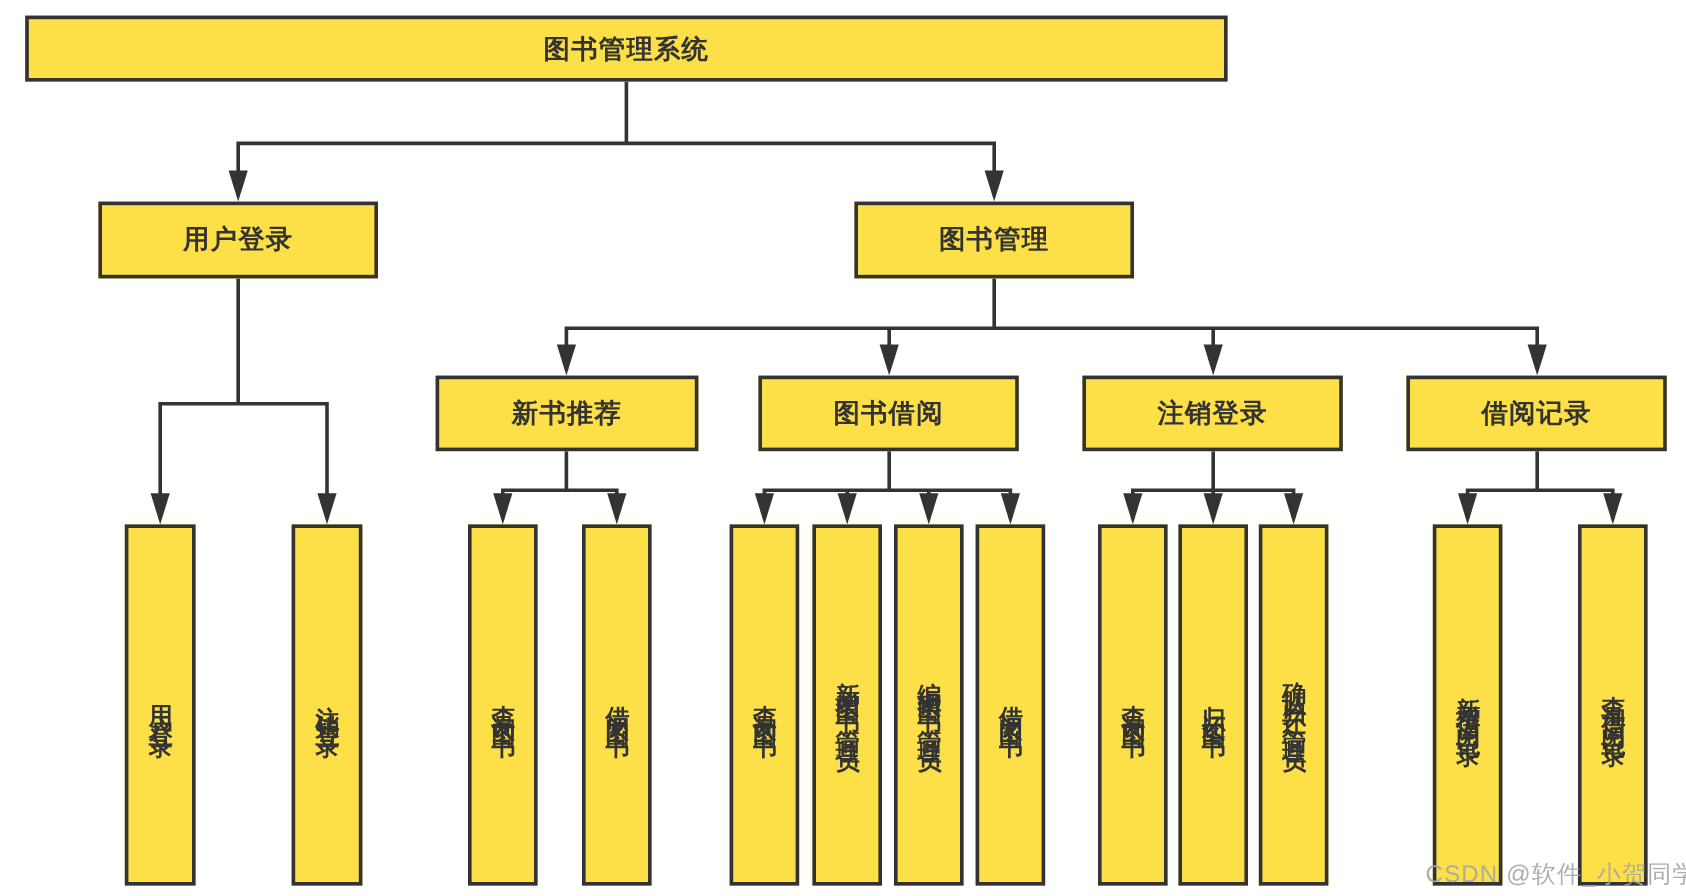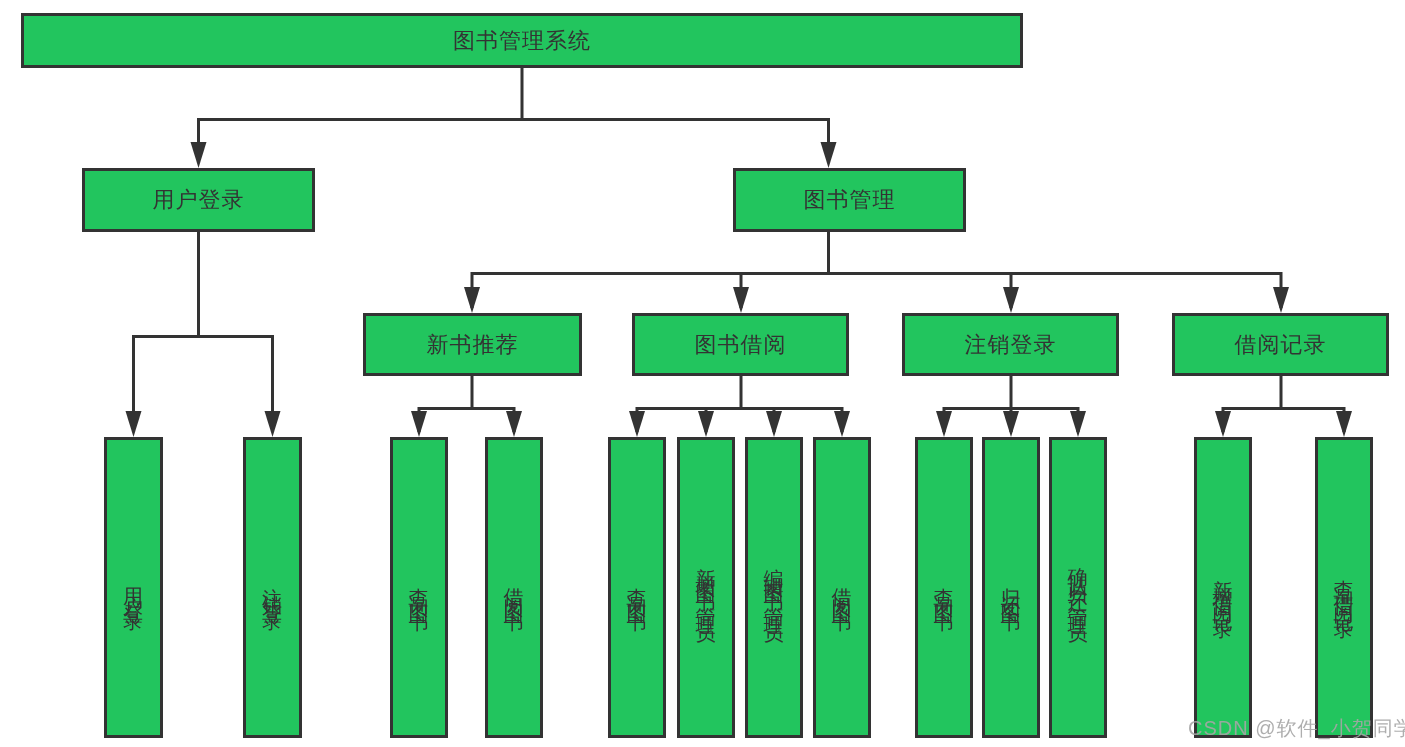--- a/index.html
+++ b/index.html
@@ -18,44 +18,45 @@
   .connectors {
     position: absolute;
     left: 0;
     top: 0;
     z-index: 1;
   }
   .node {
     position: absolute;
     box-sizing: border-box;
     border: 3px solid #333333;
-    background: #22c55e;
+    background: #fde047;
     color: #333333;
     display: flex;
     align-items: center;
     justify-content: center;
     z-index: 2;
+    font-weight: bold;
   }
   .node.h {
     font-size: 22px;
     letter-spacing: 1px;
     white-space: nowrap;
   }
   .node.v span {
     writing-mode: vertical-rl;
     text-orientation: mixed;
     font-size: 20px;
     letter-spacing: 8px;
     line-height: 1;
   }
   
   .n-root   { left: 21px;   top: 13px;  width: 1002px; height: 55px; }
   
   .n-l2a    { left: 82px;   top: 168px; width: 233px;  height: 64px; }
-  .n-l2b    { left: 712px;  top: 168px; width: 233px;  height: 64px; margin-left: 21px; }
+  .n-l2b    { left: 712px;  top: 168px; width: 233px;  height: 64px; }
   
   .l3       { top: 313px; height: 63px; }
   .n-l3a    { left: 363px;  width: 219px; }
   .n-l3b    { left: 632px;  width: 217px; }
   .n-l3c    { left: 902px;  width: 217px; }
   .n-l3d    { left: 1172px; width: 217px; }
   
   .leaf     { top: 437px; height: 301px; width: 58px; }
   .n-a1 { left: 104px; width: 59px; }
   .n-a2 { left: 243px; width: 59px; }

